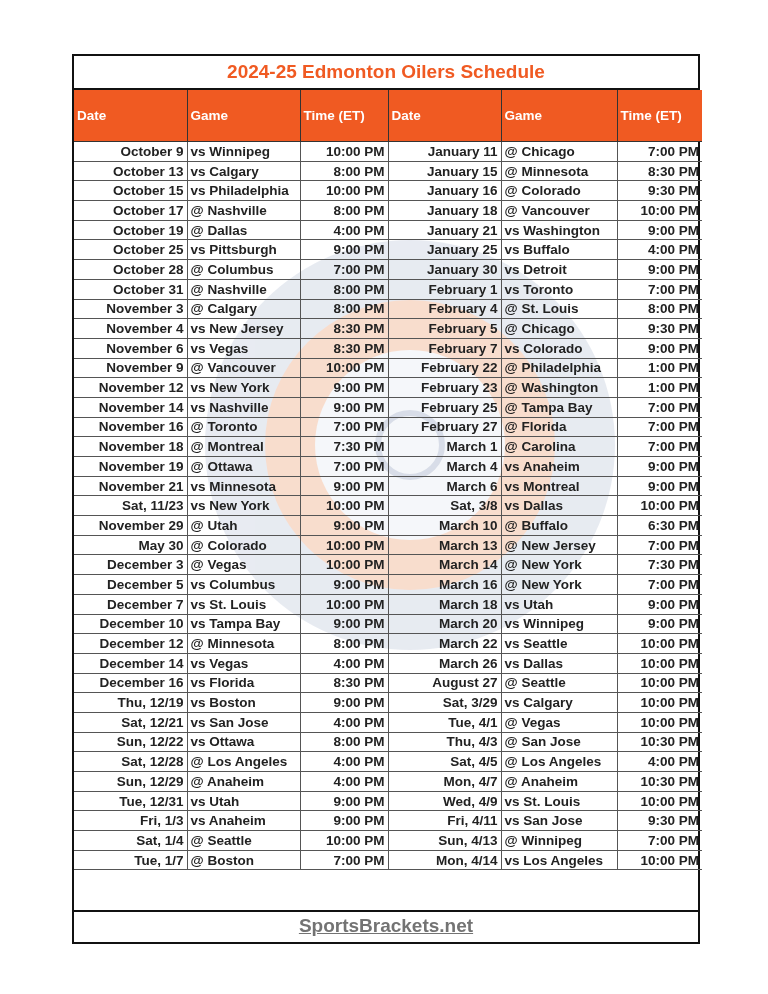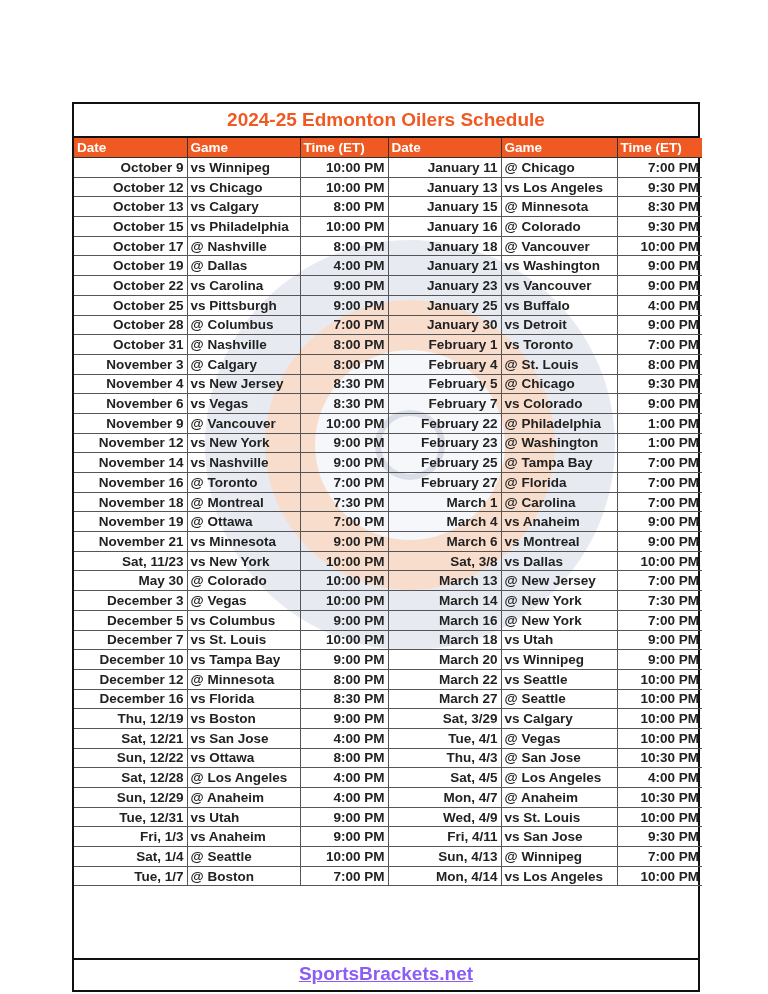--- a/index.html
+++ b/index.html
@@ -1,31 +1,31 @@
 <!DOCTYPE html>
 <html><head>
 <meta charset="utf-8">
 <style>
   html, body { margin:0; padding:0; background:#ffffff; }
   body { width:768px; height:994px; position:relative; overflow:hidden; font-family:"Liberation Sans", sans-serif; }
   .watermark { position:absolute; left:205px; top:240px; width:410px; height:410px; border-radius:50%; background:#d5dbe7; opacity:0.55; z-index:0; }
   .watermark .ring { position:absolute; left:60px; top:60px; width:290px; height:290px; border-radius:50%; background:#f4c2a6; }
   .watermark .inner { position:absolute; left:110px; top:110px; width:190px; height:190px; border-radius:50%; background:#eef1f6; }
   .watermark .core { position:absolute; left:170px; top:170px; width:70px; height:70px; border-radius:50%; border:6px solid #b9c3d6; box-sizing:border-box; }
-  .sheet { position:absolute; left:72px; top:54px; width:628px; height:890px; border:2px solid #111; box-sizing:border-box; z-index:1;margin-top:48px; }
+  .sheet { position:absolute; left:72px; top:54px; width:628px; height:890px; border:2px solid #111; box-sizing:border-box; z-index:1; }
   .title { height:32px; line-height:32px; text-align:center; font-weight:bold; font-size:19px; color:#f05a22; border-bottom:2px solid #111; }
   table { border-collapse:collapse; width:100%; table-layout:fixed; }
-  th { background:#f05a22; color:#fff; font-weight:bold; font-size:13.5px; text-align:left; height:19px; padding:0 3px; border:1px solid #333; border-top:none; }
+  th { background:#f05a22; color:#fff; font-weight:bold; font-size:13.5px; text-align:left; height:19px; padding:16px 3px; border:1px solid #333; border-top:none; }
   td { font-weight:bold; font-size:13.5px; color:#222; height:18.7px; padding:0 3px; border:1px solid #555; white-space:nowrap; overflow:hidden; background:transparent; }
   td.d { text-align:right; }
   td.t { text-align:right; }
   col.c1 { width:113px; } col.c2 { width:113px; } col.c3 { width:88px; }
   col.c4 { width:113px; } col.c5 { width:116px; } col.c6 { width:85px; }
   .footer { position:absolute; left:0; right:0; bottom:0; height:30px; border-top:2px solid #111; text-align:center; line-height:28px; }
-  .footer a { color:#8b5cf6; font-weight:bold; font-size:19px; text-decoration:underline; }
+  .footer a { color:#737373; font-weight:bold; font-size:19px; text-decoration:underline; }
   th:first-child, td:first-child { border-left:none; }
   th:last-child, td:last-child { border-right:none; }
 </style>
 </head>
 <body>
 
 <div class="watermark">
   <div class="ring"></div>
   <div class="inner"></div>
   <div class="core"></div>
@@ -55,28 +55,20 @@
     <tbody id="rows">
         <tr>
           <td class="d">October 9</td>
           <td>vs Winnipeg</td>
           <td class="t">10:00 PM</td>
           <td class="d">January 11</td>
           <td>@ Chicago</td>
           <td class="t">7:00 PM</td>
         </tr>
         <tr>
-          <td class="d">October 12</td>
-          <td>vs Chicago</td>
-          <td class="t">10:00 PM</td>
-          <td class="d">January 13</td>
-          <td>vs Los Angeles</td>
-          <td class="t">9:30 PM</td>
-        </tr>
-        <tr>
           <td class="d">October 13</td>
           <td>vs Calgary</td>
           <td class="t">8:00 PM</td>
           <td class="d">January 15</td>
           <td>@ Minnesota</td>
           <td class="t">8:30 PM</td>
         </tr>
         <tr>
           <td class="d">October 15</td>
           <td>vs Philadelphia</td>
@@ -92,28 +84,20 @@
           <td class="d">January 18</td>
           <td>@ Vancouver</td>
           <td class="t">10:00 PM</td>
         </tr>
         <tr>
           <td class="d">October 19</td>
           <td>@ Dallas</td>
           <td class="t">4:00 PM</td>
           <td class="d">January 21</td>
           <td>vs Washington</td>
-          <td class="t">9:00 PM</td>
-        </tr>
-        <tr>
-          <td class="d">October 22</td>
-          <td>vs Carolina</td>
-          <td class="t">9:00 PM</td>
-          <td class="d">January 23</td>
-          <td>vs Vancouver</td>
           <td class="t">9:00 PM</td>
         </tr>
         <tr>
           <td class="d">October 25</td>
           <td>vs Pittsburgh</td>
           <td class="t">9:00 PM</td>
           <td class="d">January 25</td>
           <td>vs Buffalo</td>
           <td class="t">4:00 PM</td>
         </tr>
@@ -215,20 +199,28 @@
         </tr>
         <tr>
           <td class="d">Sat, 11/23</td>
           <td>vs New York</td>
           <td class="t">10:00 PM</td>
           <td class="d">Sat, 3/8</td>
           <td>vs Dallas</td>
           <td class="t">10:00 PM</td>
         </tr>
         <tr>
+          <td class="d">November 29</td>
+          <td>@ Utah</td>
+          <td class="t">9:00 PM</td>
+          <td class="d">March 10</td>
+          <td>@ Buffalo</td>
+          <td class="t">6:30 PM</td>
+        </tr>
+        <tr>
           <td class="d">May 30</td>
           <td>@ Colorado</td>
           <td class="t">10:00 PM</td>
           <td class="d">March 13</td>
           <td>@ New Jersey</td>
           <td class="t">7:00 PM</td>
         </tr>
         <tr>
           <td class="d">December 3</td>
           <td>@ Vegas</td>
@@ -263,24 +255,32 @@
         </tr>
         <tr>
           <td class="d">December 12</td>
           <td>@ Minnesota</td>
           <td class="t">8:00 PM</td>
           <td class="d">March 22</td>
           <td>vs Seattle</td>
           <td class="t">10:00 PM</td>
         </tr>
         <tr>
+          <td class="d">December 14</td>
+          <td>vs Vegas</td>
+          <td class="t">4:00 PM</td>
+          <td class="d">March 26</td>
+          <td>vs Dallas</td>
+          <td class="t">10:00 PM</td>
+        </tr>
+        <tr>
           <td class="d">December 16</td>
           <td>vs Florida</td>
           <td class="t">8:30 PM</td>
-          <td class="d">March 27</td>
+          <td class="d">August 27</td>
           <td>@ Seattle</td>
           <td class="t">10:00 PM</td>
         </tr>
         <tr>
           <td class="d">Thu, 12/19</td>
           <td>vs Boston</td>
           <td class="t">9:00 PM</td>
           <td class="d">Sat, 3/29</td>
           <td>vs Calgary</td>
           <td class="t">10:00 PM</td>

